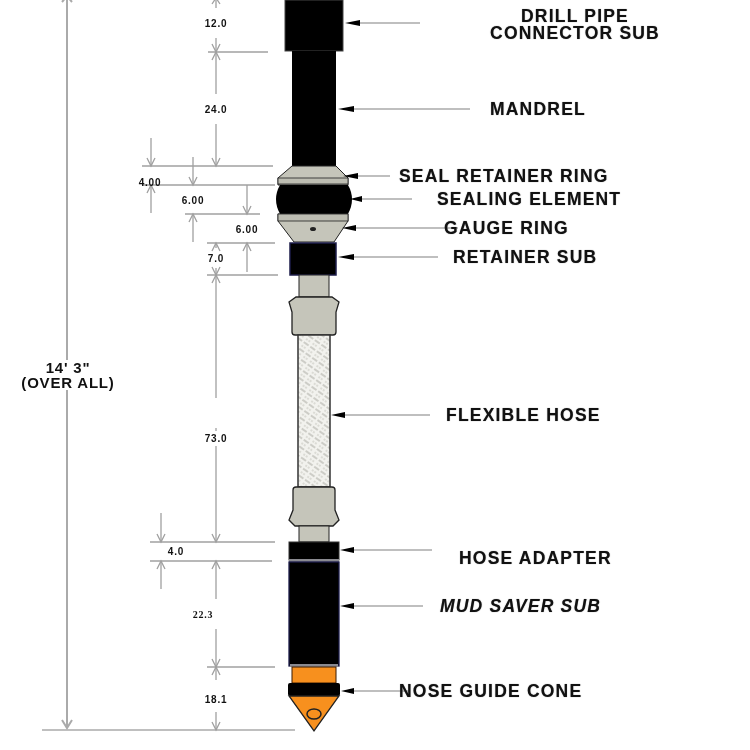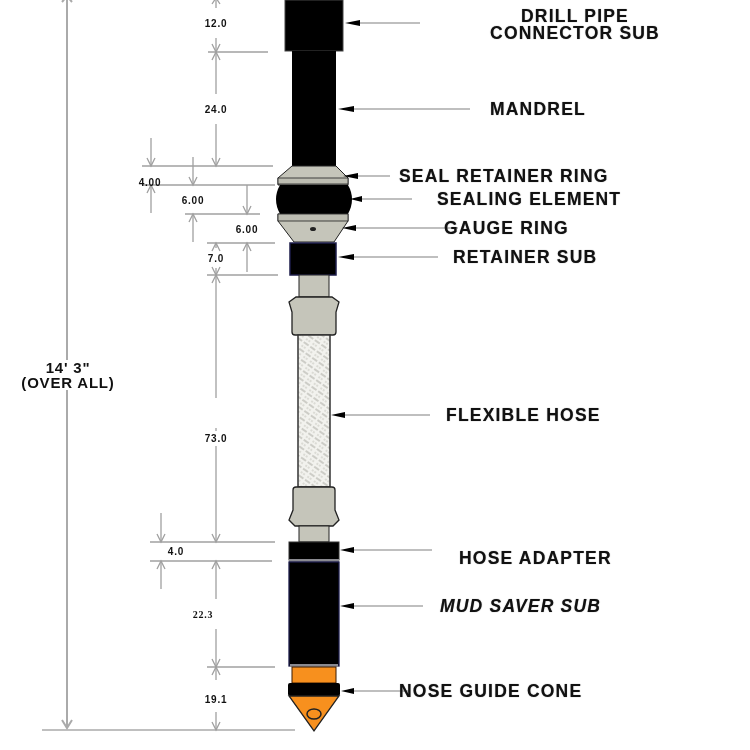--- a/index.html
+++ b/index.html
@@ -173,18 +173,18 @@
 
 <div class="dim" style="left:191px; top:16px; width:50px;">12.0</div>
 <div class="dim" style="left:191px; top:102px; width:50px;">24.0</div>
 <div class="dim" style="left:125px; top:175px; width:50px; background:transparent;">4.00</div>
 <div class="dim" style="left:167px; top:193px; width:52px; background:transparent;">6.00</div>
 <div class="dim" style="left:221px; top:222px; width:52px; background:transparent;">6.00</div>
 <div class="dim" style="left:196px; top:251px; width:40px; background:transparent;text-align:center;">7.0</div>
 <div class="dim" style="left:191px; top:431px; width:50px;">73.0</div>
 <div class="dim" style="left:156px; top:544px; width:40px; background:transparent;">4.0</div>
 <div class="dim" style="left:178px; top:607px; width:50px;font-family:Liberation Serif, serif;">22.3</div>
-<div class="dim" style="left:191px; top:692px; width:50px;">19.1</div>
+<div class="dim" style="left:191px; top:692px; width:50px;">18.1</div>
 
 <div class="overall" style="left:2px; top:360px; width:132px;">
   <div>14' 3"</div>
   <div>(OVER ALL)</div>
 </div>
 
 </body></html>

